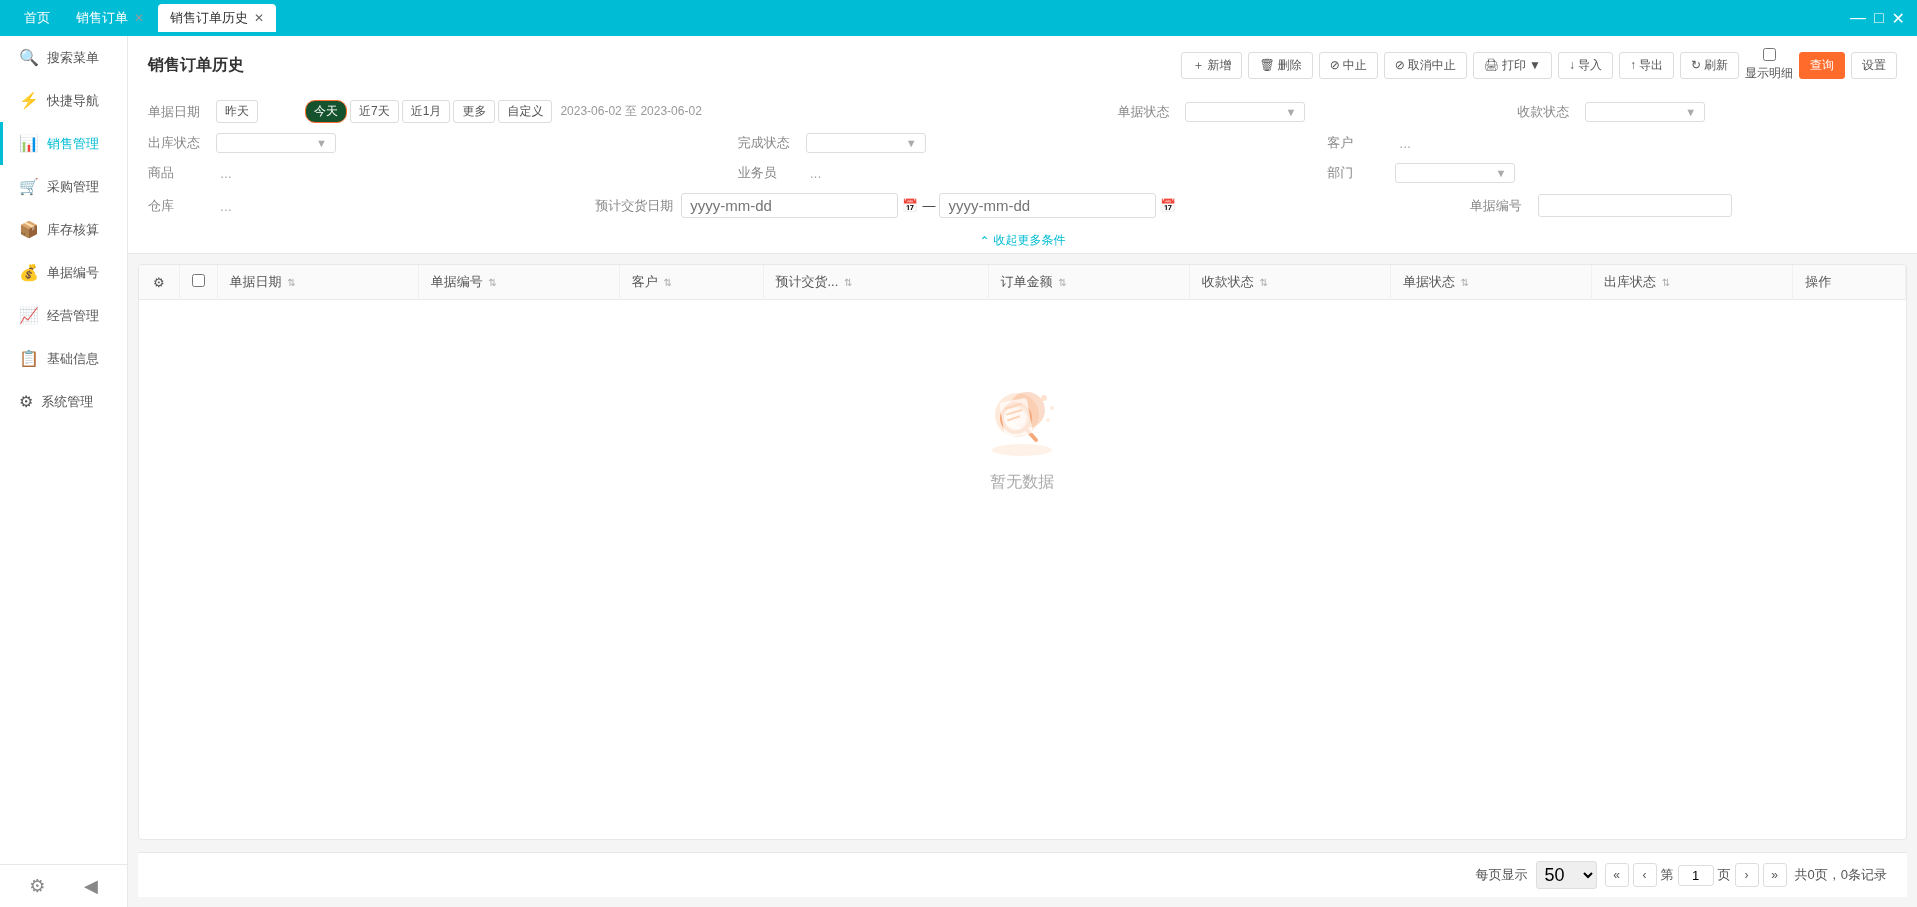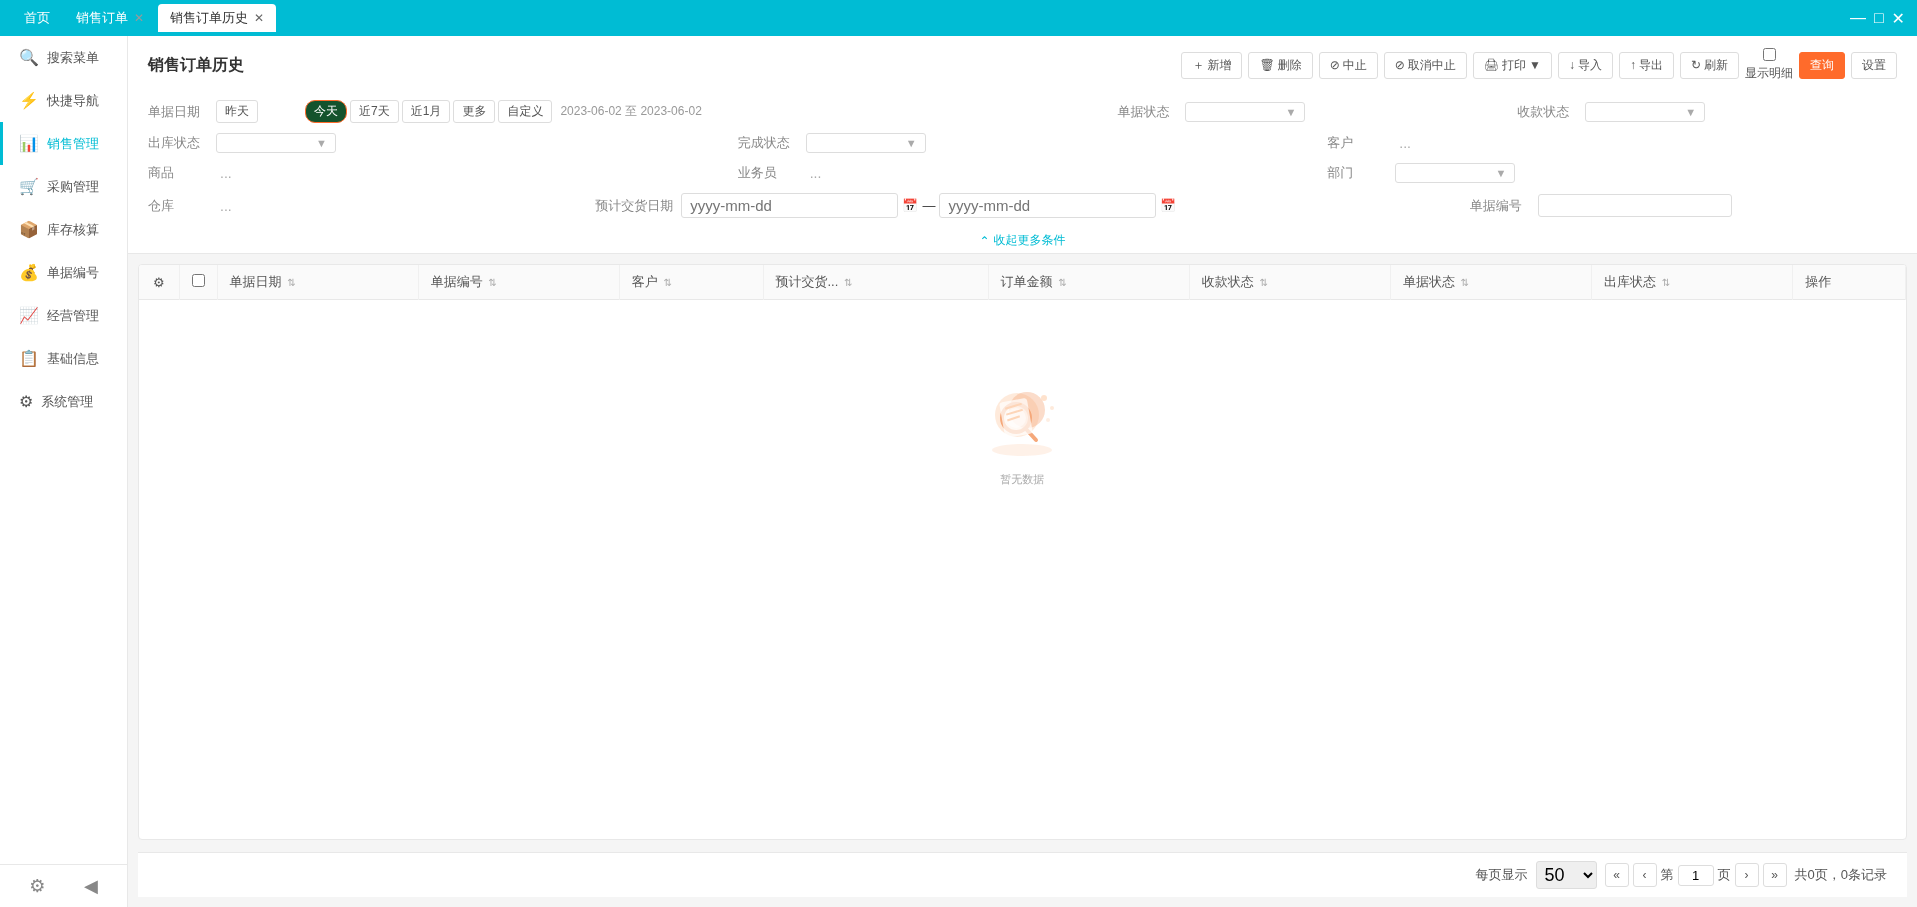--- a/index.html
+++ b/index.html
@@ -279,21 +279,21 @@
       justify-content: center;
       padding: 80px 0;
     }
     .empty-icon {
       width: 100px;
       height: 80px;
       margin-bottom: 12px;
     }
     .empty-text {
       color: #aaa;
-      font-size: 11px;
+      font-size: 16px;
     }
 
     
     .pagination-bar {
       background: #fff;
       border-top: 1px solid #e8e8e8;
       padding: 8px 20px;
       display: flex;
       align-items: center;
       justify-content: flex-end;

